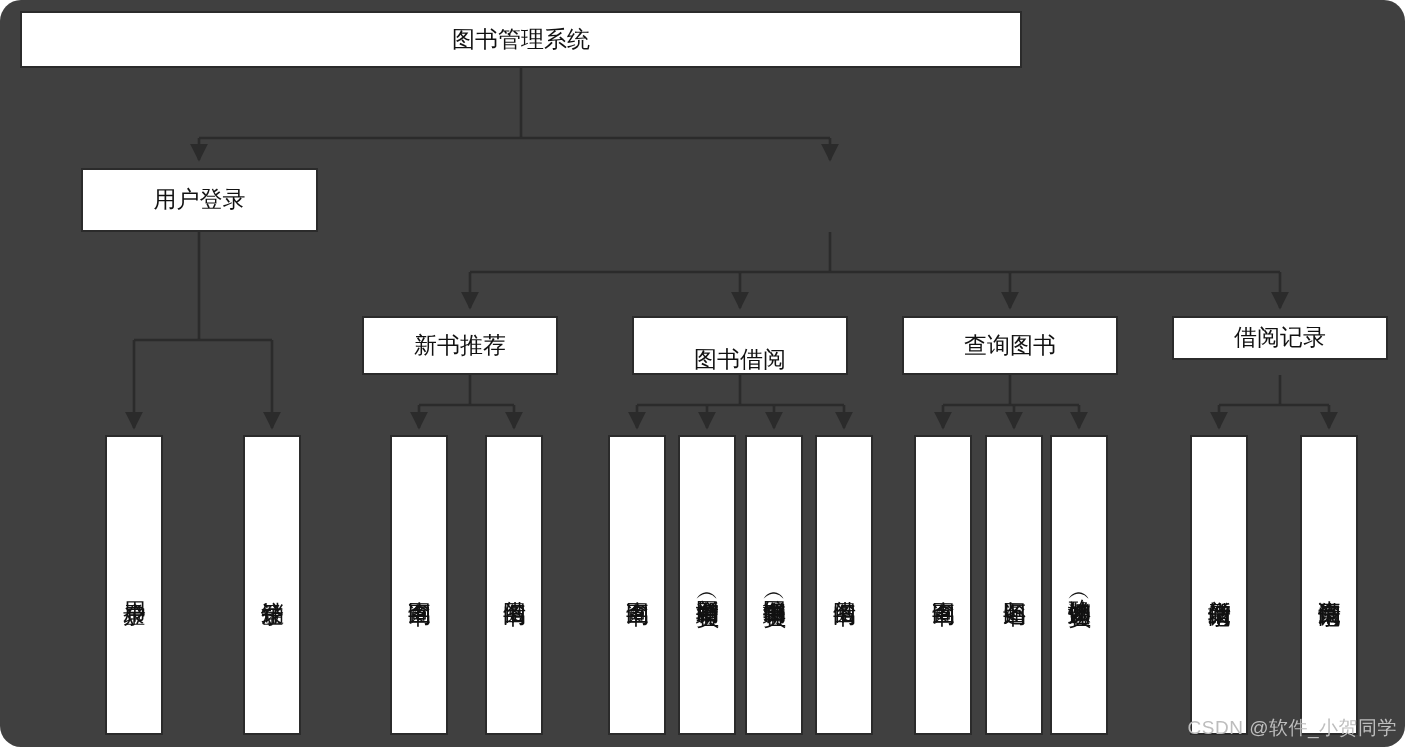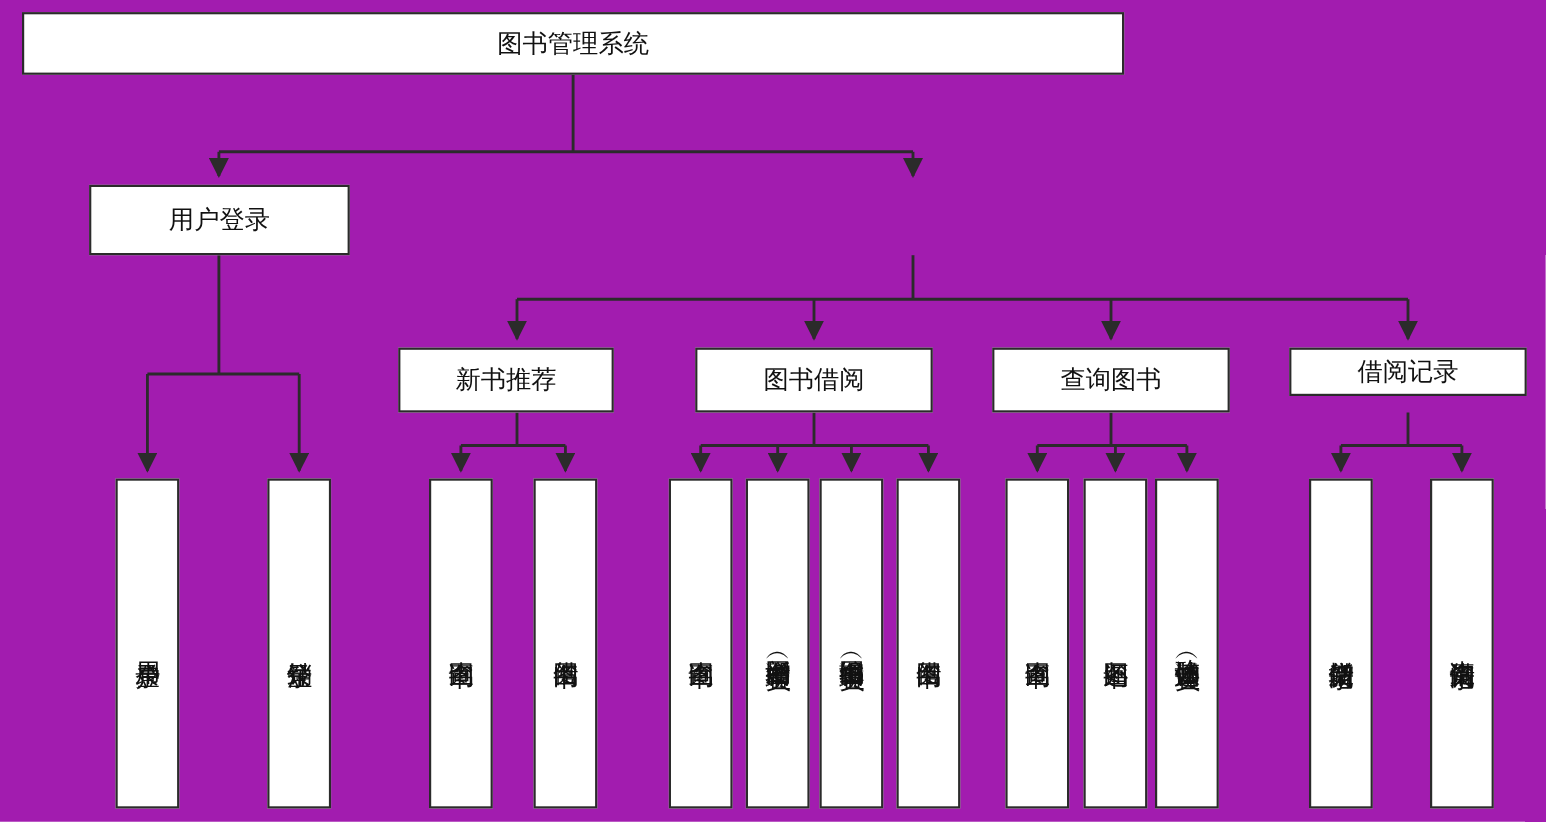--- a/index.html
+++ b/index.html
@@ -10,21 +10,22 @@
   body {
     width: 1405px;
     height: 747px;
     font-family: "Liberation Sans", "DejaVu Sans", sans-serif;
     overflow: hidden;
   }
   #canvas {
     position: relative;
     width: 1405px;
     height: 747px;
-    background: #a21caf;
+    background: #404040;
+    border-radius: 21px;
   }
   #wires {
     position: absolute;
     left: 0;
     top: 0;
     width: 1405px;
     height: 747px;
   }
   .node {
     position: absolute;
@@ -127,21 +128,21 @@
     <span class="label">图书管理系统</span>
   </div>
 
   <div class="node h-node" style="left:81px; top:168px; width:237px; height:64px;">
     <span class="label">用户登录</span>
   </div>
 
   <div class="node h-node" style="left:362px; top:316px; width:196px; height:59px;">
     <span class="label">新书推荐</span>
   </div>
-  <div class="node h-node" style="left:632px; top:316px; width:216px; height:59px;">
+  <div class="node h-node" style="left:632px; top:316px; width:216px; height:59px;align-items:flex-end;">
     <span class="label">图书借阅</span>
   </div>
   <div class="node h-node" style="left:902px; top:316px; width:216px; height:59px;">
     <span class="label">查询图书</span>
   </div>
   <div class="node h-node" style="left:1172px; top:316px; width:216px; height:44px;">
     <span class="label">借阅记录</span>
   </div>
 
   <div class="node v-node" style="left:105px; top:435px; width:58px; height:300px;">
@@ -181,14 +182,15 @@
     <span class="label">确认归还（管理员）</span>
   </div>
 
   <div class="node v-node" style="left:1190px; top:435px; width:58px; height:300px;">
     <span class="label">新增借阅记录</span>
   </div>
   <div class="node v-node" style="left:1300px; top:435px; width:58px; height:300px;">
     <span class="label">查询借阅记录</span>
   </div>
 
+  <div id="watermark">CSDN @软件_小贺同学</div>
 
 </div>
 
 </body></html>

